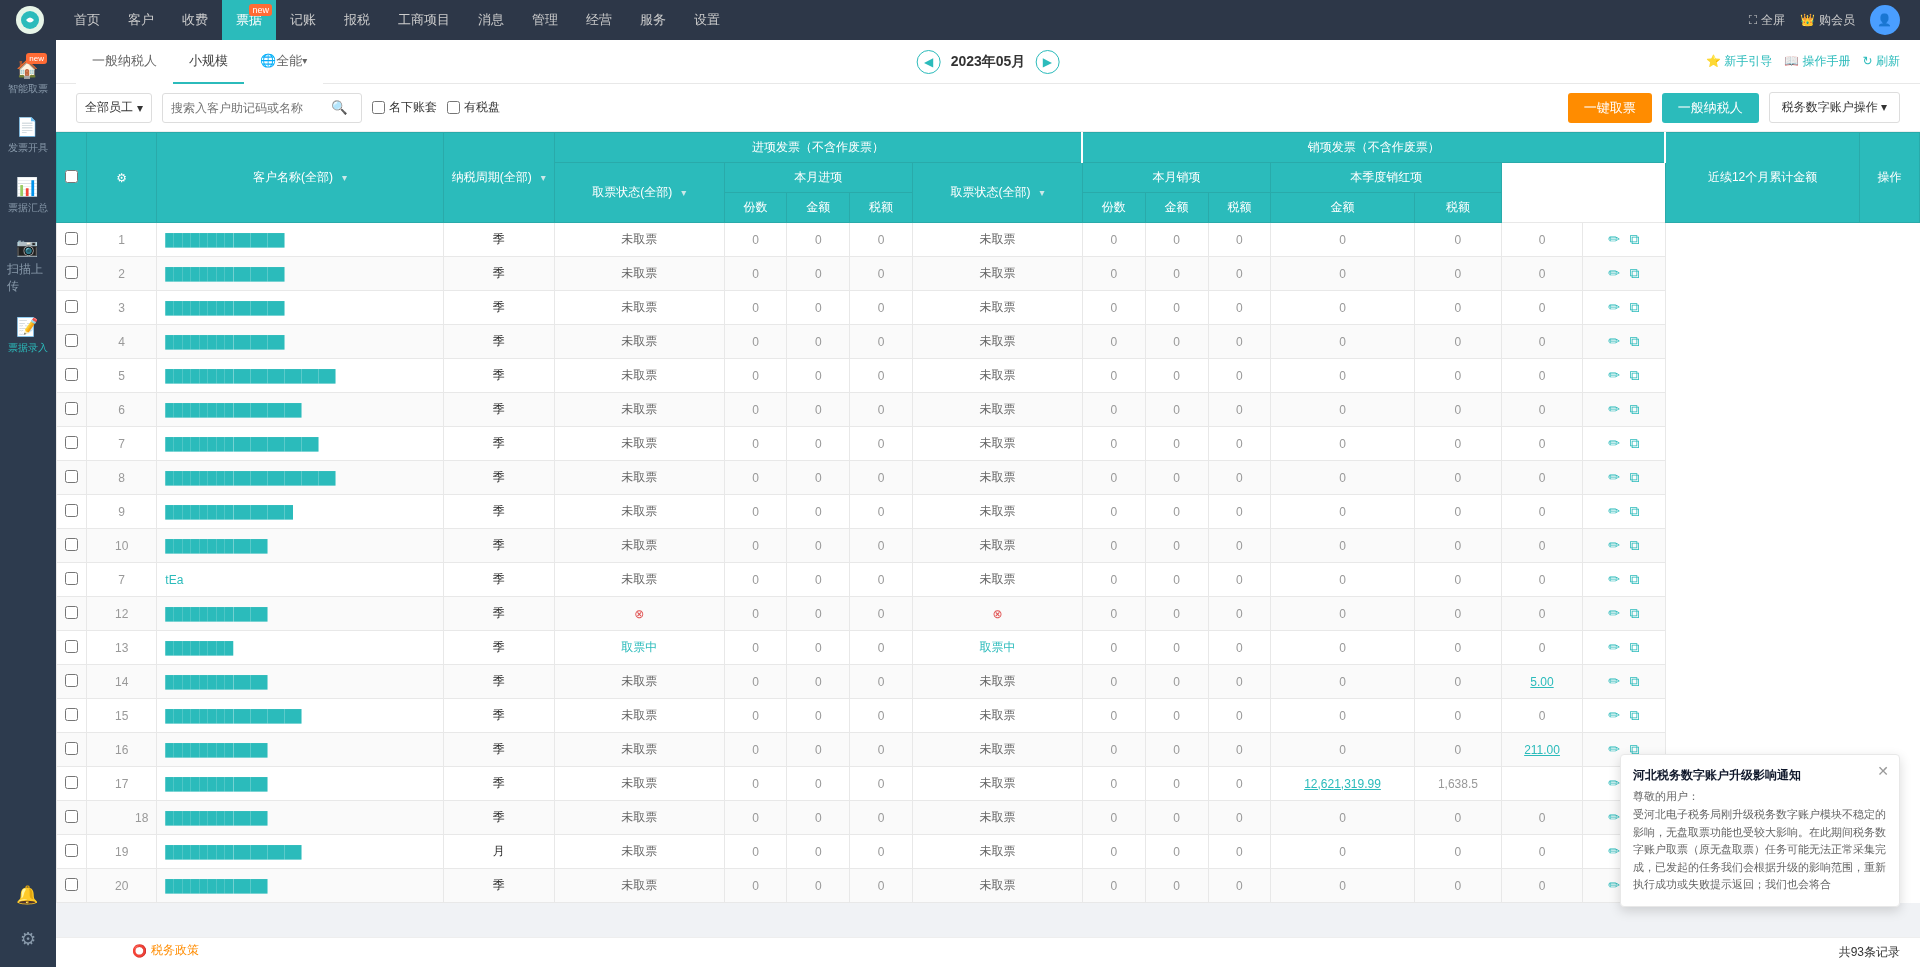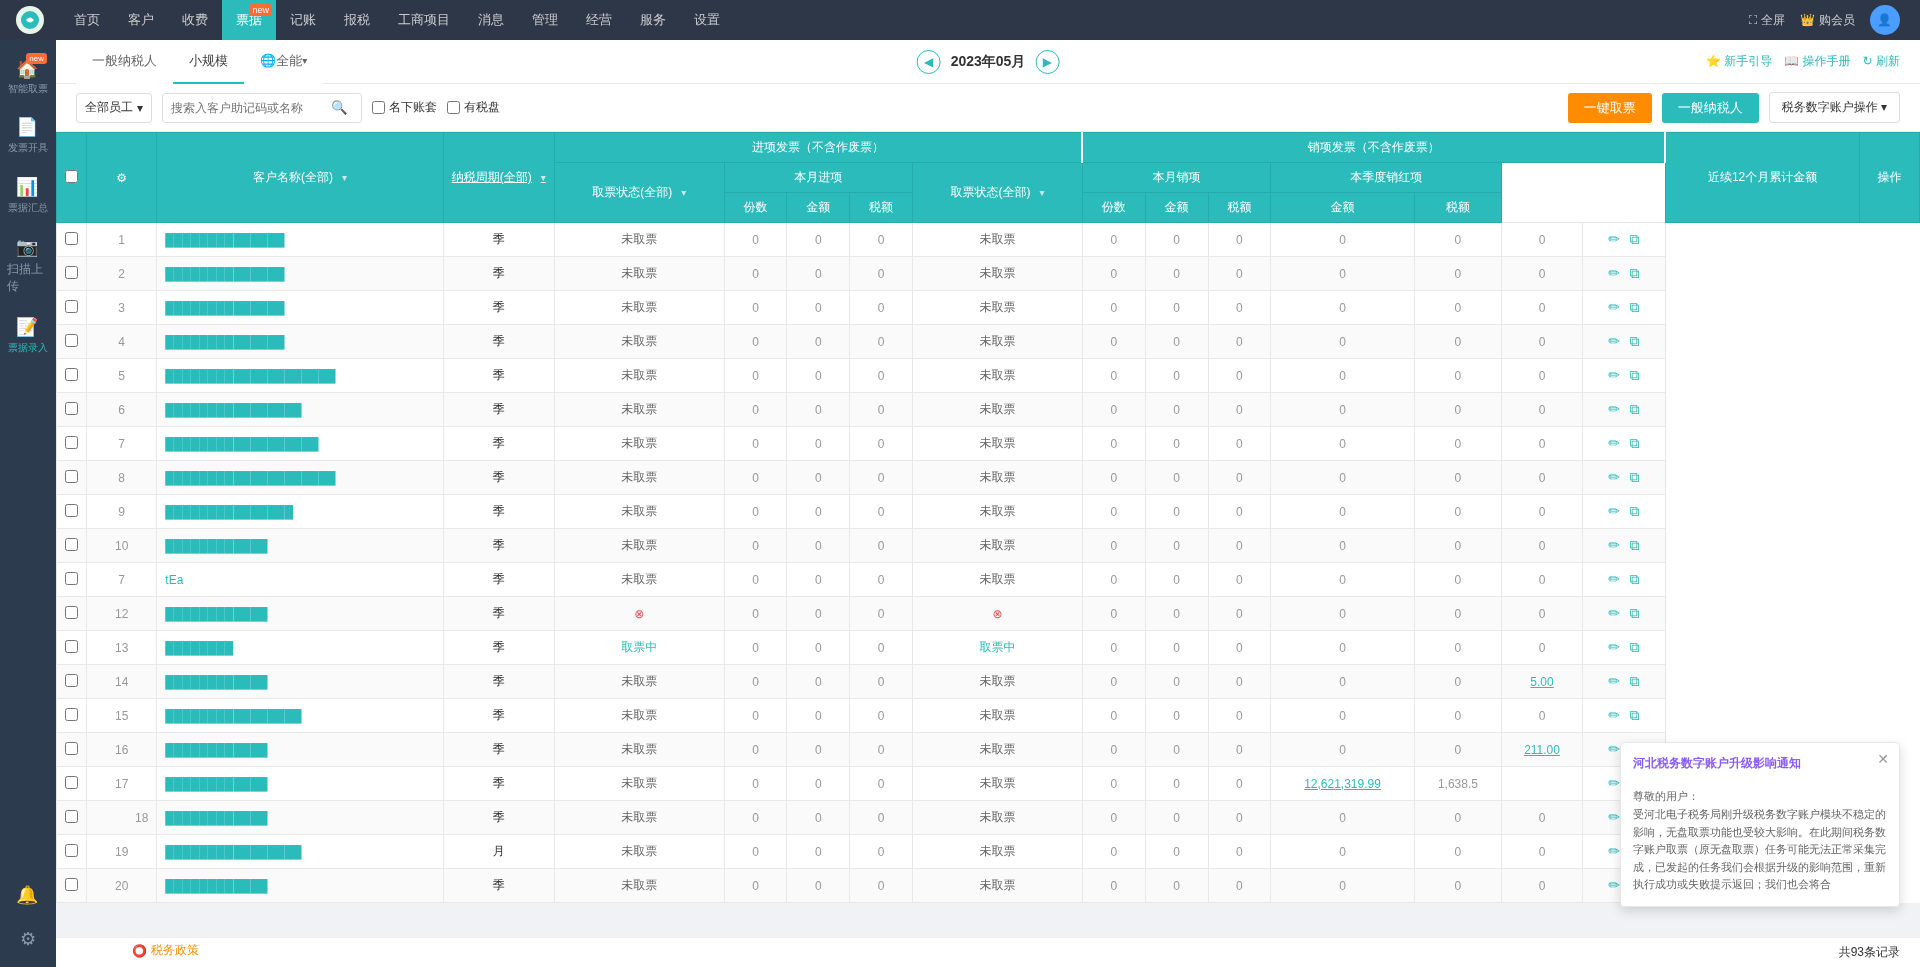--- a/index.html
+++ b/index.html
@@ -61,21 +61,21 @@
     .col-num { color: #999; }
     .col-num-link { color: #2bbbbb; text-decoration: underline; cursor: pointer; }
     .action-btn { background: none; border: none; cursor: pointer; color: #2bbbbb; font-size: 14px; padding: 2px 3px; }
     .checkbox-cell { width: 30px; }
     
     .col-header-filter { display: flex; align-items: center; justify-content: center; gap: 9px; cursor: pointer; }
     .filter-arrow { font-size: 10px; color: #cce8e8; }
 
     
     .notification-popup { position: fixed; right: 20px; bottom: 60px; width: 280px; background: #fff; border: 1px solid #e8e8e8; border-radius: 4px; box-shadow: 0 4px 12px rgba(0,0,0,0.15); padding: 12px; z-index: 100; font-size: 12px; }
-    .notification-header { font-weight: bold; margin-bottom: 16px; color: #8b5cf6; font-family: Liberation Mono, monospace; }
+    .notification-header { font-weight: bold; margin-bottom: 4px; color: #0f172a; font-family: Liberation Mono, monospace; }
     .notification-body { color: #666; line-height: 1.6; font-size: 11px; }
     .notification-close { position: absolute; top: 8px; right: 10px; cursor: pointer; color: #999; font-size: 14px; }
     .notification-resize { position: absolute; top: 0; left: 0; width: 12px; height: 12px; cursor: nw-resize; }
     .tax-policy { color: #ff8c00; cursor: pointer; display: flex; align-items: center; gap: 4px; position: absolute; left: 76px; bottom: 8px; font-size: 12px; }
     .th-divider { border-right: 2px solid #fff !important; }
 
     .toolbar-center { position: absolute; left: 50%; transform: translateX(-50%); display: flex; align-items: center; gap: 10px; }
     .toolbar-wrapper { background: #fff; padding: 8px 20px; display: flex; align-items: center; justify-content: space-between; border-bottom: 1px solid #e8e8e8; position: relative; height: 44px; }
   </style>
 </head>
@@ -249,21 +249,21 @@
         <thead>
           <tr>
             <th rowspan="3" class="checkbox-cell"><input type="checkbox" style=""></th>
             <th rowspan="3" style="width:30px;"><span style="cursor:pointer;">⚙</span></th>
             <th rowspan="3" style="min-width:180px;">
               <div class="col-header-filter">
                   <span>客户名称(全部)</span>
                   <span class="filter-arrow">▾</span>
                 </div>
             </th>
-            <th rowspan="3" style="width:70px;text-decoration:underline;">
+            <th rowspan="3" style="width:70px;">
               <div class="col-header-filter">
                   <span>纳税周期(全部)</span>
                   <span class="filter-arrow">▾</span>
                 </div>
             </th>
             <th colspan="5" class="th-divider"><span>进项发票（不含作废票）</span></th>
             <th colspan="7" class="th-divider"><span>销项发票（不含作废票）</span></th>
             <th rowspan="3" style="min-width:100px;"><span>近续12个月累计金额</span></th>
             <th rowspan="3" style="width:60px;"><span>操作</span></th>
           </tr>

